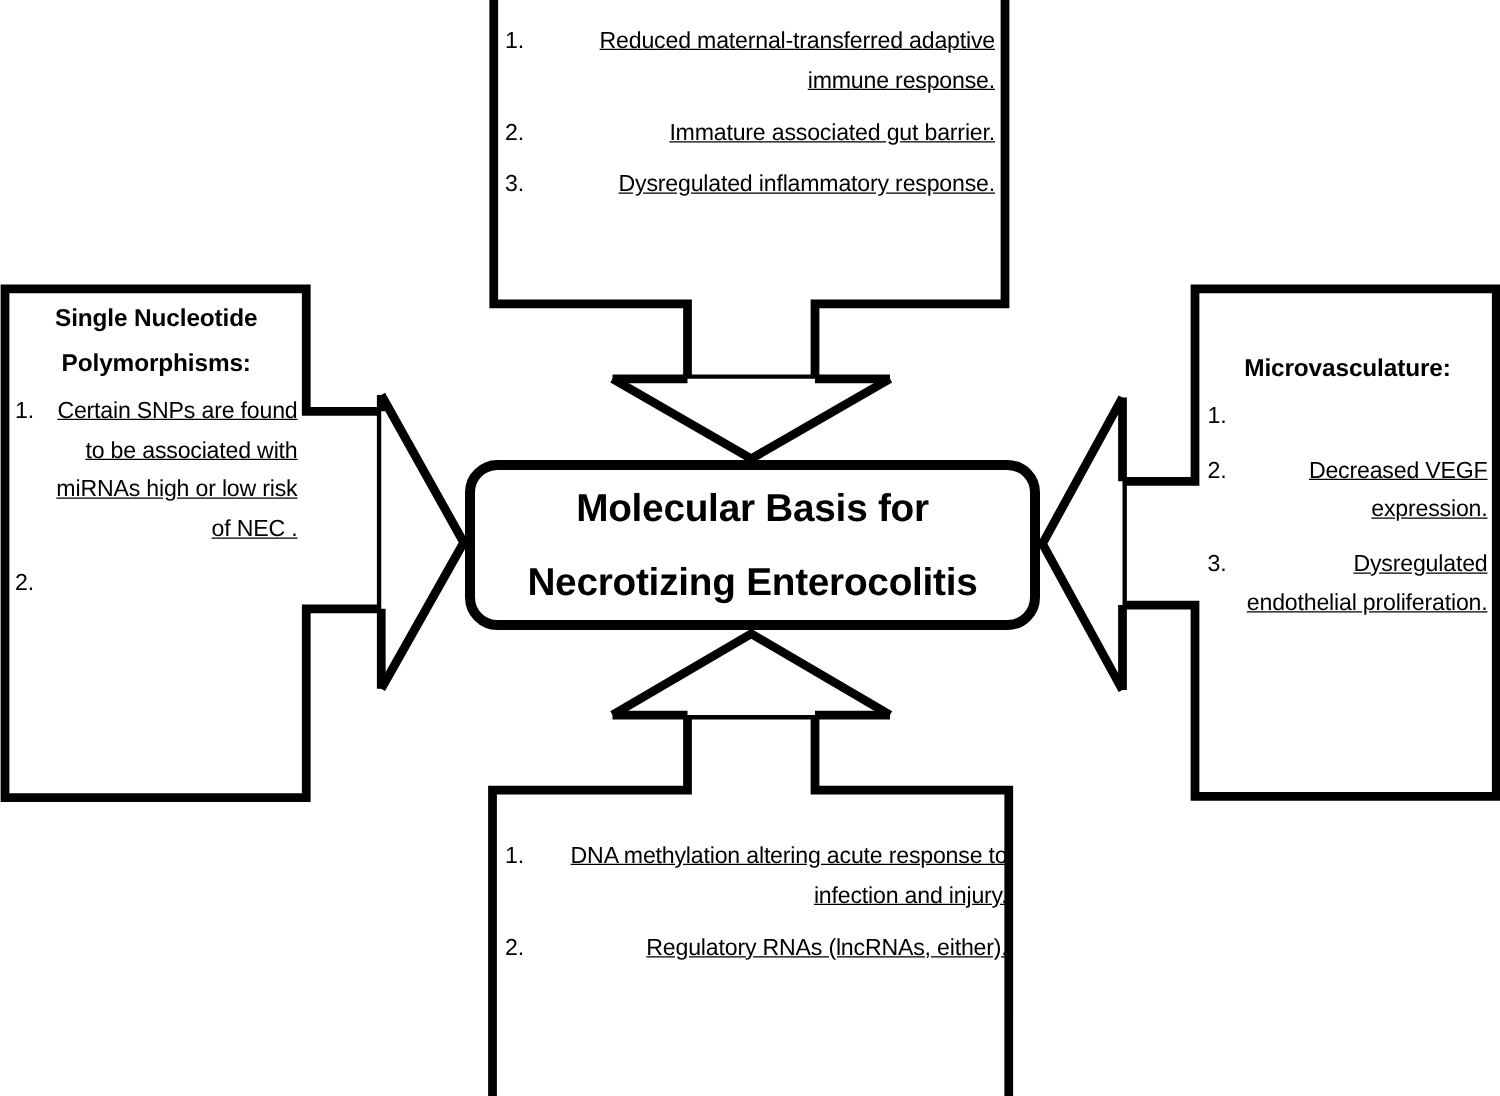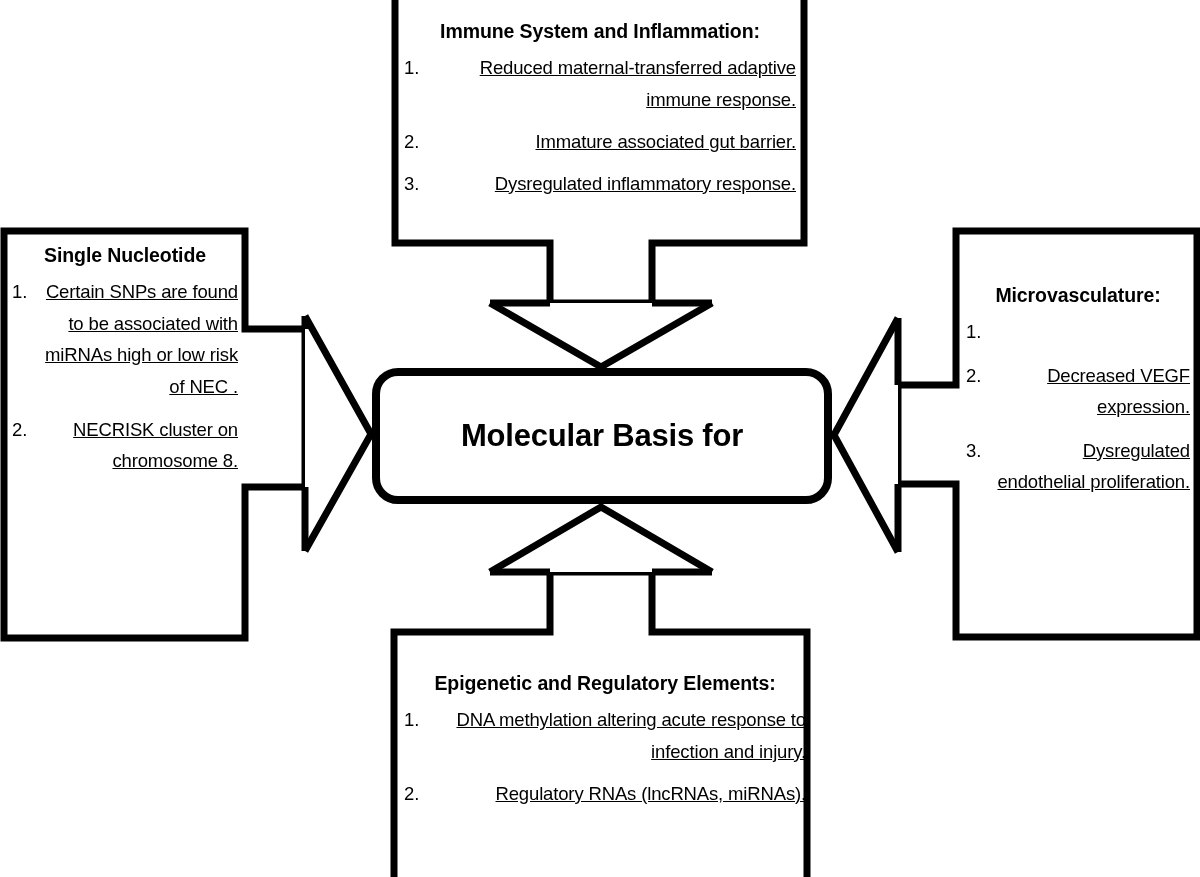--- a/index.html
+++ b/index.html
@@ -155,47 +155,46 @@
              Z" fill="#ffffff" stroke="#000000" stroke-width="7" stroke-linejoin="miter"></path>
 
     <path d="M 490,572 L 601,507 L 712,572" fill="#ffffff" stroke="#000000" stroke-width="7" stroke-linejoin="miter" stroke-linecap="butt"></path>
     <path d="M 490,572 L 550,572" fill="none" stroke="#000000" stroke-width="7"></path>
     <path d="M 652,572 L 712,572" fill="none" stroke="#000000" stroke-width="7"></path>
 
     <rect x="376" y="372" width="452" height="128" rx="22" ry="22" fill="#ffffff" stroke="#000000" stroke-width="8"></rect>
   </svg>
 
   <div class="box-text" id="top-box-text">
-    <div class="box-title">Immune System and Inflammation:</div>
     <ul class="list">
       <li class="list-item">
         <span class="li-num">1.</span>
         <span class="li-text">Reduced maternal-transferred adaptive immune response.</span>
       </li>
       <li class="list-item">
         <span class="li-num">2.</span>
         <span class="li-text">Immature associated gut barrier.</span>
       </li>
       <li class="list-item">
         <span class="li-num">3.</span>
         <span class="li-text">Dysregulated inflammatory response.</span>
       </li>
     </ul>
   </div>
 
   <div class="box-text" id="left-box-text">
     <div class="box-title">Single Nucleotide</div>
+    <div class="box-title">Polymorphisms:</div>
     <ul class="list">
       <li class="list-item">
         <span class="li-num">1.</span>
         <span class="li-text">Certain SNPs are found to be associated with miRNAs high or low risk of NEC .</span>
       </li>
       <li class="list-item">
         <span class="li-num">2.</span>
-        <span class="li-text">NECRISK cluster on chromosome 8.</span>
       </li>
     </ul>
   </div>
 
   <div class="box-text" id="right-box-text">
     <div class="box-title">Microvasculature:</div>
     <ul class="list">
       <li class="list-item">
         <span class="li-num">1.</span>
       </li>
@@ -204,30 +203,30 @@
         <span class="li-text">Decreased VEGF expression.</span>
       </li>
       <li class="list-item">
         <span class="li-num">3.</span>
         <span class="li-text">Dysregulated endothelial proliferation.</span>
       </li>
     </ul>
   </div>
 
   <div class="box-text" id="bottom-box-text">
-    <div class="box-title">Epigenetic and Regulatory Elements:</div>
     <ul class="list">
       <li class="list-item">
         <span class="li-num">1.</span>
         <span class="li-text">DNA methylation altering acute response to infection and injury.</span>
       </li>
       <li class="list-item">
         <span class="li-num">2.</span>
-        <span class="li-text">Regulatory RNAs (lncRNAs, miRNAs).</span>
+        <span class="li-text">Regulatory RNAs (lncRNAs, either).</span>
       </li>
     </ul>
   </div>
 
   <div id="center-text">
     <div class="center-line">Molecular Basis for</div>
+    <div class="center-line">Necrotizing Enterocolitis</div>
   </div>
 
 </div>
 
 </body></html>

